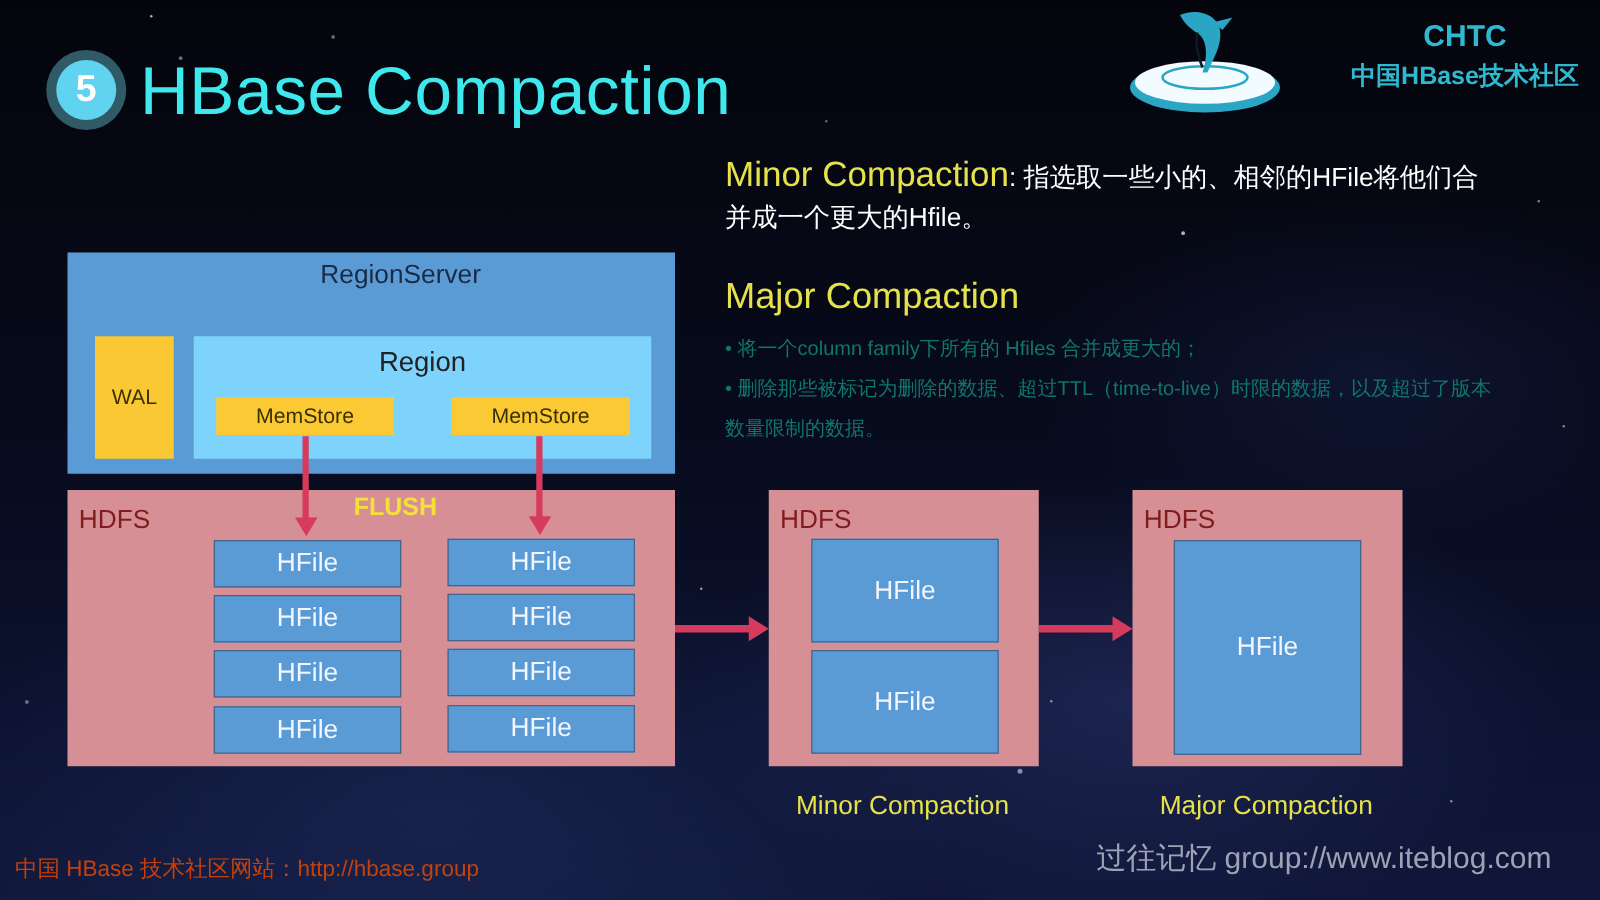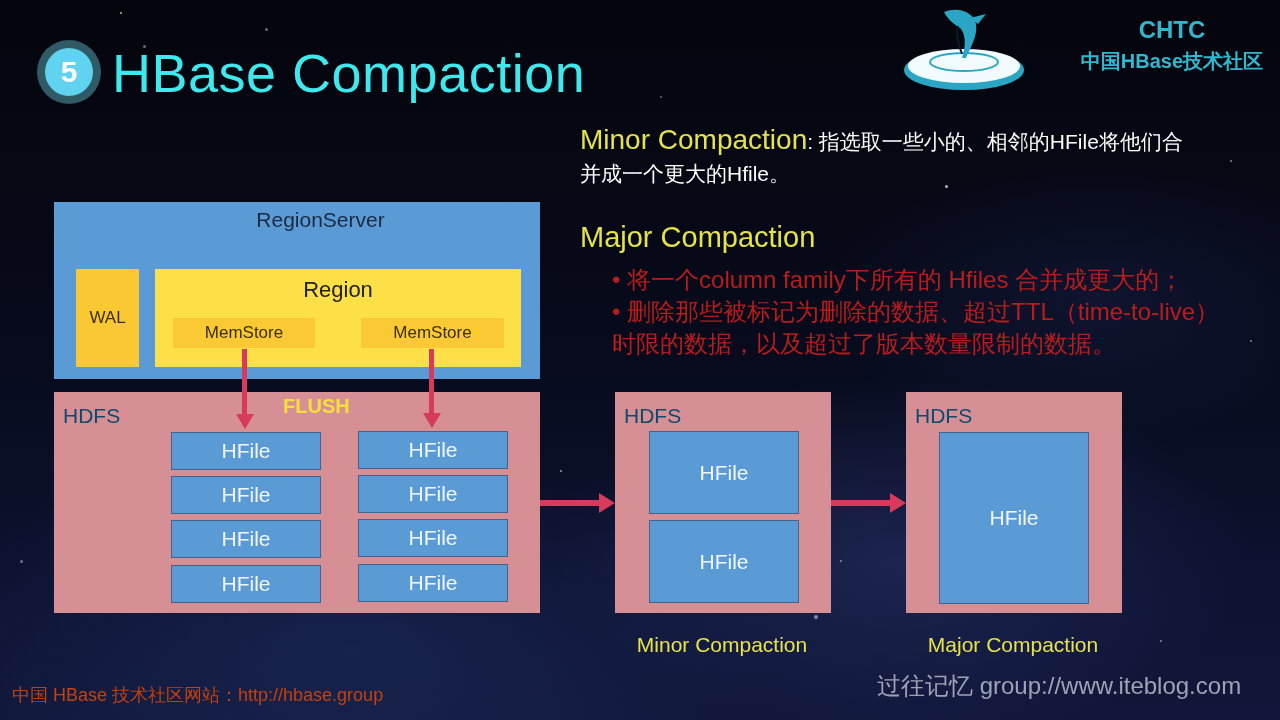--- a/index.html
+++ b/index.html
@@ -38,35 +38,35 @@
   .logo-text { position: absolute; left: 1062px; top: 14px; width: 220px; text-align: center; color: #2fb9d0; font-weight: bold; font-family: "Liberation Sans", sans-serif; }
   .logo-text .l1 { font-size: 24px; line-height: 32px; }
   .logo-text .l2 { font-size: 20px; line-height: 30px; }
 
   
   .desc { position: absolute; left: 580px; font-family: "Liberation Sans", sans-serif; }
   .yellow { color: #e6e24a; }
   .minor-desc { top: 124px; width: 620px; font-size: 21px; line-height: 32px; color: #fff; }
   .minor-desc .yellow { font-size: 28px; }
   .major-head { top: 218px; font-size: 29px; line-height: 38px; }
-  .major-list { top: 264px; width: 620px; font-size: 24px; line-height: 32px; color: #b91c1c; margin-left: 32px; }
+  .major-list { top: 264px; width: 620px; font-size: 16px; line-height: 32px; color: #0f766e; }
 
   
   .box { position: absolute; }
   .rs { left: 54px; top: 202px; width: 486px; height: 177px; background: #5b9bd5; }
   .rs-label { position: absolute; left: 0; right: 0; top: 6px; text-align: center; color: #1a2a44; font-size: 21px; font-family: "Liberation Sans", sans-serif; margin-left: 47px; }
   .wal { left: 76px; top: 269px; width: 63px; height: 98px; background: #f9c832; color: #3a3000; font-size: 17px; display:flex; align-items:center; justify-content:center; font-family: "Liberation Sans", sans-serif; }
-  .region { left: 155px; top: 269px; width: 366px; height: 98px; background: #fde047; }
+  .region { left: 155px; top: 269px; width: 366px; height: 98px; background: #7dd3fc; }
   .region-label { position:absolute; left:0; right:0; top:8px; text-align:center; font-size:22px; color:#222; font-family: "Liberation Sans", sans-serif; }
   .mem { position:absolute; top:49px; height:30px; background:#fbc934; color:#3a3000; font-size:17px; display:flex; align-items:center; justify-content:center; font-family: "Liberation Sans", sans-serif; }
   .mem1 { left: 18px; width: 142px; }
   .mem2 { left: 206px; width: 143px; }
 
   .hdfs { background: #d78f96; }
-  .hdfs-label { position:absolute; left:9px; top:12px; color:#0c4a6e; font-size:21px; font-family: "Liberation Sans", sans-serif; }
+  .hdfs-label { position:absolute; left:9px; top:12px; color:#7f1d1d; font-size:21px; font-family: "Liberation Sans", sans-serif; }
   .hdfs1 { left: 54px; top: 392px; width: 486px; height: 221px; }
   .hdfs2 { left: 615px; top: 392px; width: 216px; height: 221px; }
   .hdfs3 { left: 906px; top: 392px; width: 216px; height: 221px; }
   .flush { position:absolute; left:229px; top:3px; color:#f5e03a; font-size:20px; font-weight:bold; font-family: "Liberation Sans", sans-serif; text-align: right; }
 
   .hfile {
     position: absolute; background: #5b9bd5; border: 1px solid #44638a;
     color: #f2f6ff; font-size: 21px; display:flex; align-items:center; justify-content:center;
     font-family: "Liberation Sans", sans-serif;
   }

